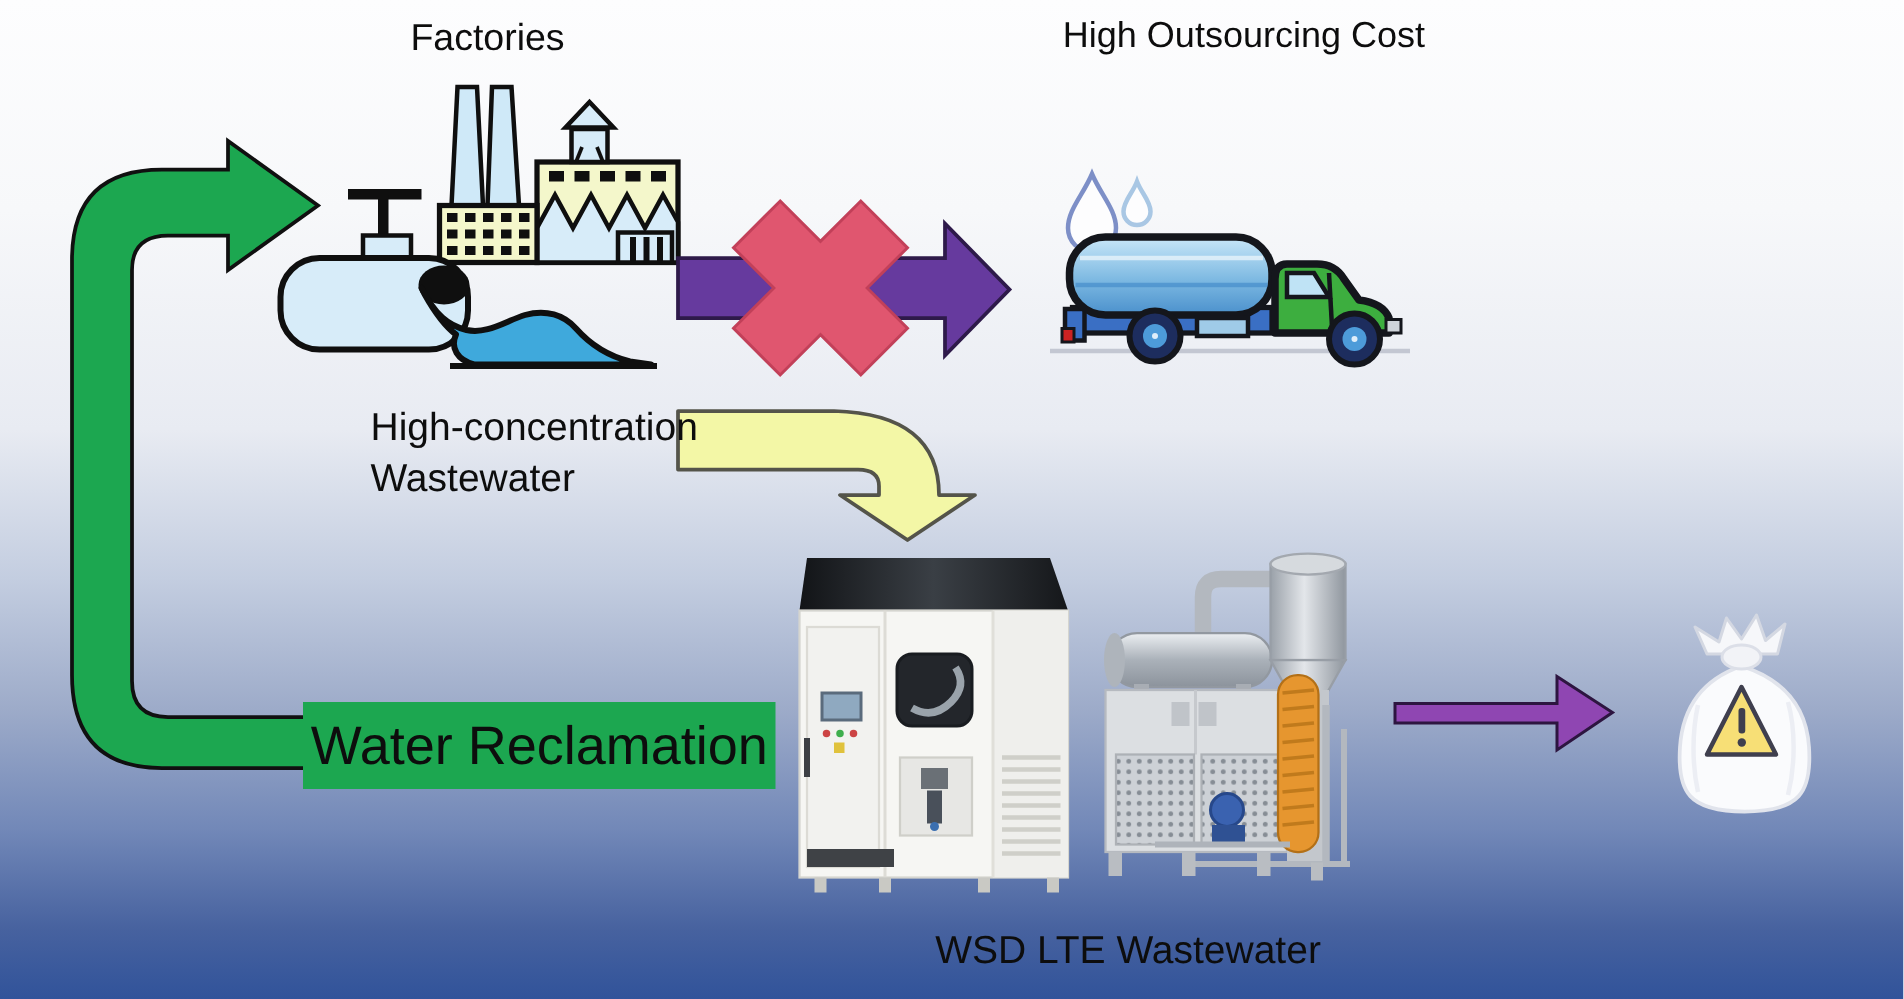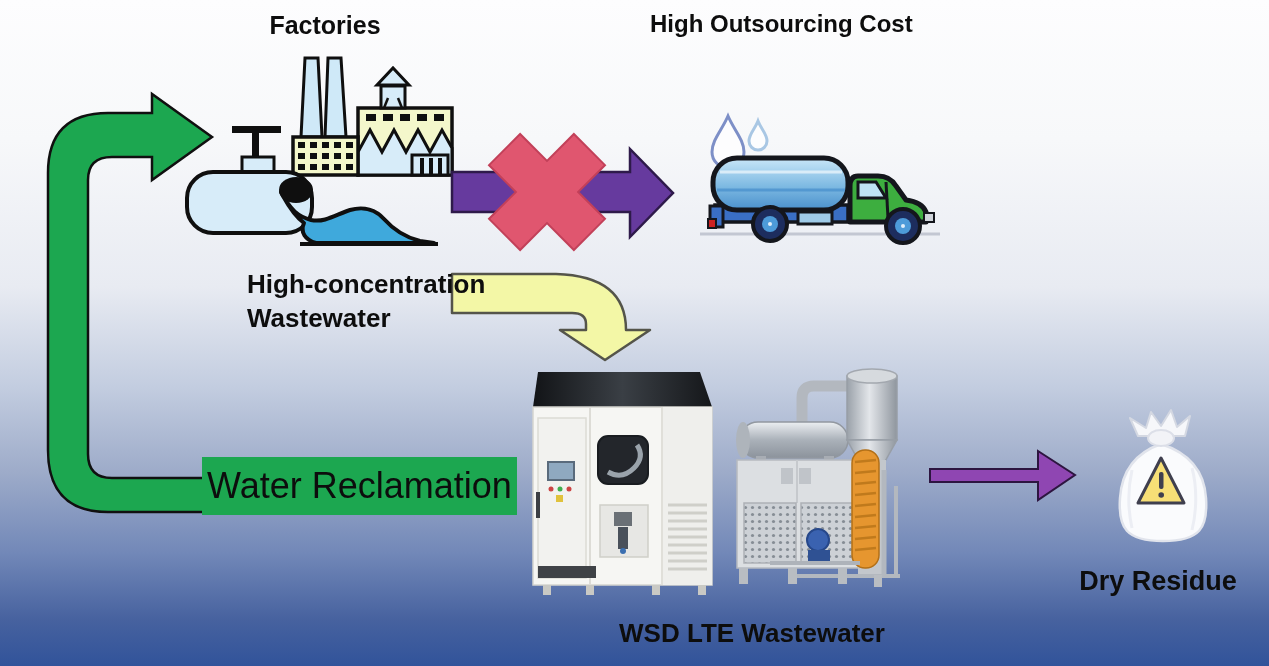--- a/index.html
+++ b/index.html
@@ -2,28 +2,28 @@
 <html><head>
 <meta charset="utf-8">
 <style>
   html,body{margin:0;padding:0;}
   body{font-family:"Liberation Sans","DejaVu Sans",sans-serif;}
   #stage{
     position:relative;width:1269px;height:666px;overflow:hidden;
     background:linear-gradient(180deg,#fdfdfe 0%,#f7f8fa 21%,#e8ebf2 43%,#c3cde0 58%,#9dabc9 71%,#7288b8 83%,#47629f 93%,#31539a 100%);
   }
   #stage svg{position:absolute;left:0;top:0;}
-  .lbl{position:absolute;color:#0d0d0d;font-weight:bold;line-height:1.25;}
+  .lbl{position:absolute;color:#0d0d0d;font-weight:normal;line-height:1.25;}
   .lbl-factories{left:245px;top:10px;width:160px;text-align:center;font-size:25px;}
-  .lbl-cost{left:650px;top:9px;width:300px;text-align:left;font-size:24px;}
+  .lbl-cost{left:650px;top:9px;width:300px;text-align:right;font-size:24px;}
   .lbl-waste{left:207px;top:267px;width:240px;font-size:26px;line-height:34px;margin-left:40px;}
   .lbl-wsd{left:602px;top:617px;width:300px;text-align:center;font-size:26px;}
   .lbl-dry{left:1058px;top:565px;width:200px;text-align:center;font-size:27px;}
   .banner{
-    position:absolute;left:202px;top:457px;width:315px;height:58px;
+    position:absolute;left:202px;top:468px;width:315px;height:58px;
     background:#1ca750;color:#0d0d0d;font-size:36px;font-weight:400;
     display:flex;align-items:center;justify-content:center;white-space:nowrap;
   }
 </style>
 </head>
 <body>
 
 <div id="stage">
 
   <svg viewBox="0 0 1269 666" width="1269" height="666">
@@ -233,14 +233,13 @@
   </svg>
 
   <div class="lbl lbl-factories">Factories</div>
   <div class="lbl lbl-cost">High Outsourcing Cost</div>
   <div class="lbl lbl-waste">
     <div>High-concentration</div>
     <div>Wastewater</div>
   </div>
   <div class="banner">Water Reclamation</div>
   <div class="lbl lbl-wsd">WSD LTE Wastewater</div>
-  <div class="lbl lbl-dry">Dry Residue</div>
 </div>
 
 </body></html>

